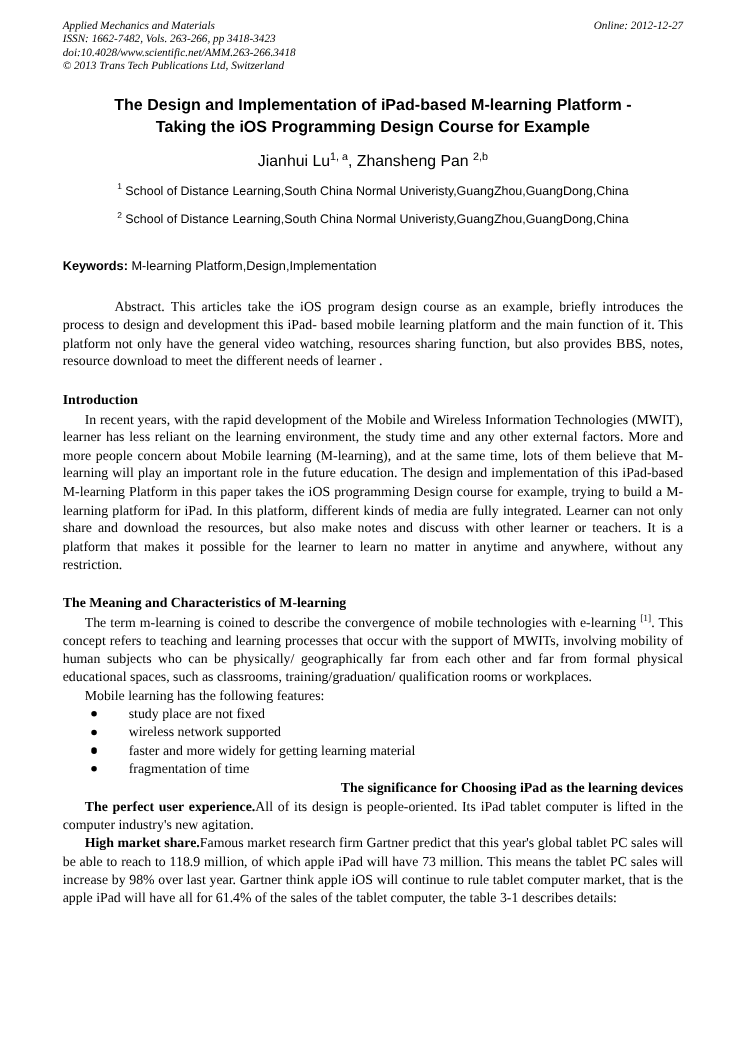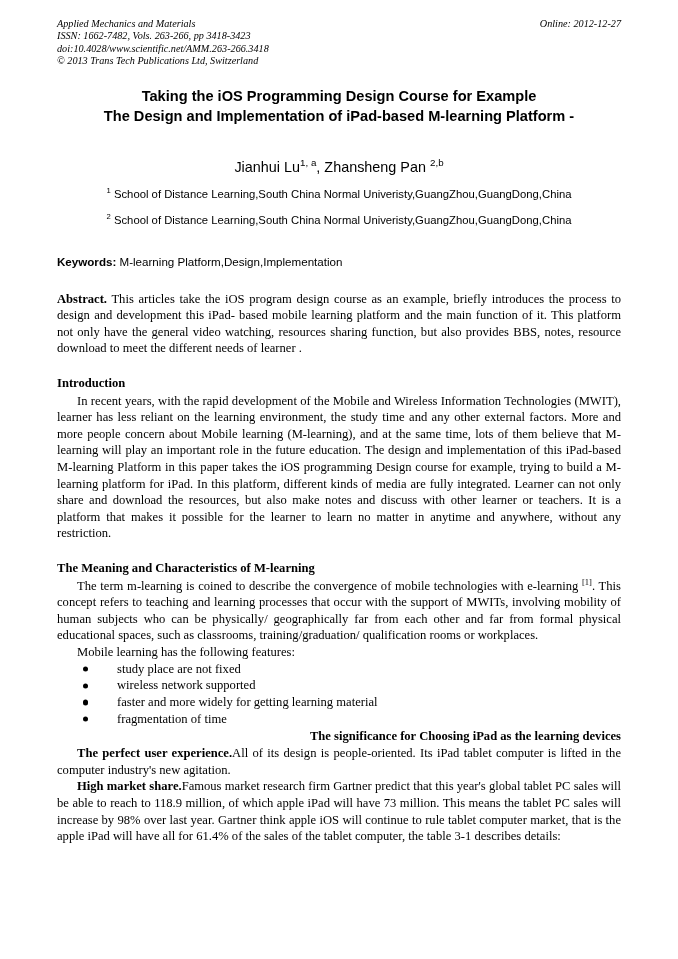--- a/index.html
+++ b/index.html
@@ -65,21 +65,21 @@
   }
   .paper-title .tl {
     display: block;
   }
 
   
   .authors {
     font-family: "Liberation Sans", sans-serif;
     font-size: 14.4px;
     text-align: center;
-    margin-top: 32px;
+    margin-top: 12px;
     line-height: 18px;
   }
   .affiliation {
     font-family: "Liberation Sans", sans-serif;
     font-size: 11.3px;
     text-align: center;
     line-height: 15px;
     margin-top: 11px;
   }
   .emails {
@@ -107,21 +107,22 @@
   }
 
   
   .abstract {
     font-size: 12.6px;
     line-height: 16.6px;
     text-align: justify;
     margin-top: 22px;
   }
   .abstract .ab-label {
-    font-weight: bold;
+    font-weight: normal;
+    margin-left: 47px;
   }
 
   .section-heading {
     font-weight: bold;
     font-size: 12.6px;
     line-height: 16.6px;
     margin-top: 18px;
     margin-bottom: 1px;
   }
 
@@ -177,22 +178,22 @@
 
     <div class="journal-header">
       <span class="hdr-line">Applied Mechanics and Materials</span>
       <span class="hdr-line">ISSN: 1662-7482, Vols. 263-266, pp 3418-3423</span>
       <span class="hdr-line">doi:10.4028/www.scientific.net/AMM.263-266.3418</span>
       <span class="hdr-line">© 2013 Trans Tech Publications Ltd, Switzerland</span>
       <span class="online-date">Online: 2012-12-27</span>
     </div>
 
     <h1 class="paper-title">
+      <span class="tl">The Design and Implementation of iPad-based M-learning Platform -</span>
       <span class="tl">Taking the iOS Programming Design Course for Example</span>
-      <span class="tl">The Design and Implementation of iPad-based M-learning Platform -</span>
     </h1>
 
     <div class="authors">
       <span>Jianhui Lu</span><sup>1, a</sup><span>, </span><span>Zhansheng Pan </span><sup>2,b</sup>
     </div>
 
     <div class="affiliation">
       <sup>1</sup><span> School of Distance Learning,South China Normal Univeristy,GuangZhou,GuangDong,China</span>
     </div>
     <div class="affiliation">

